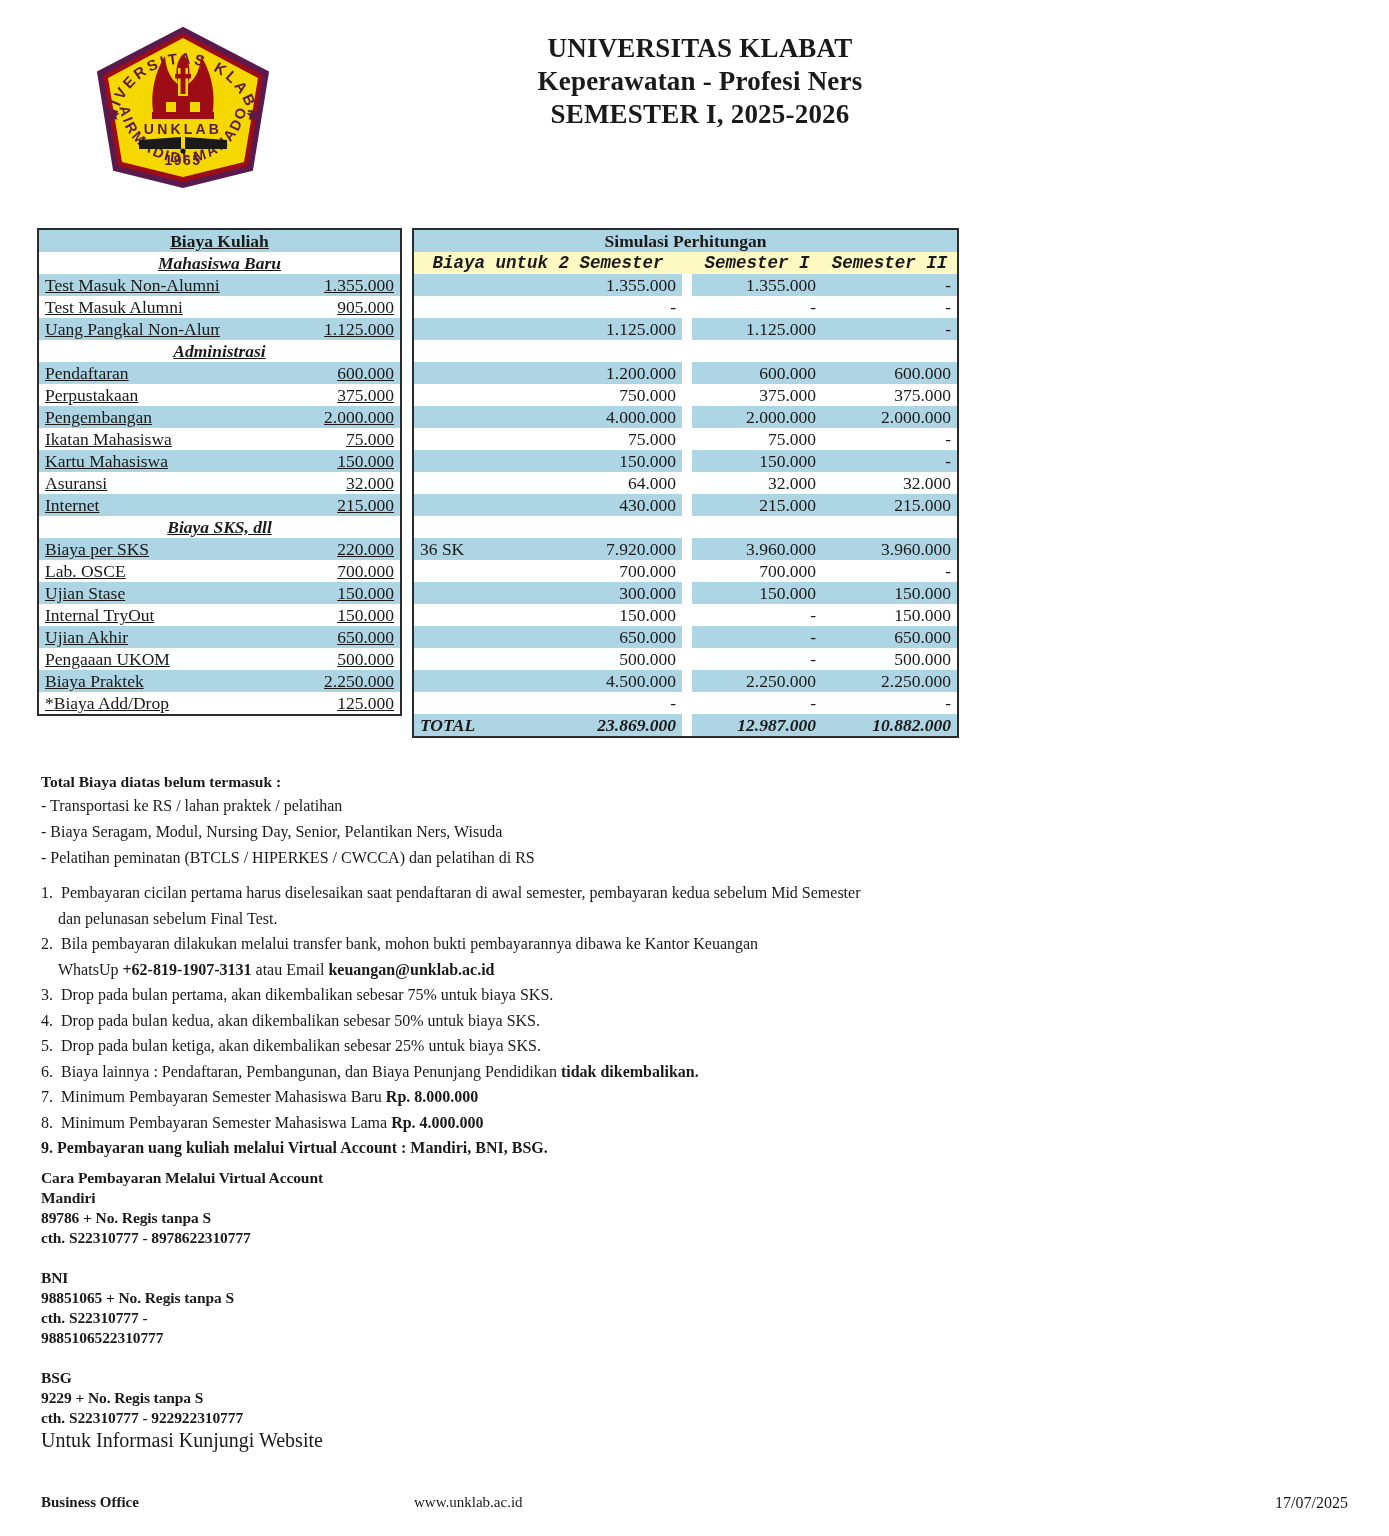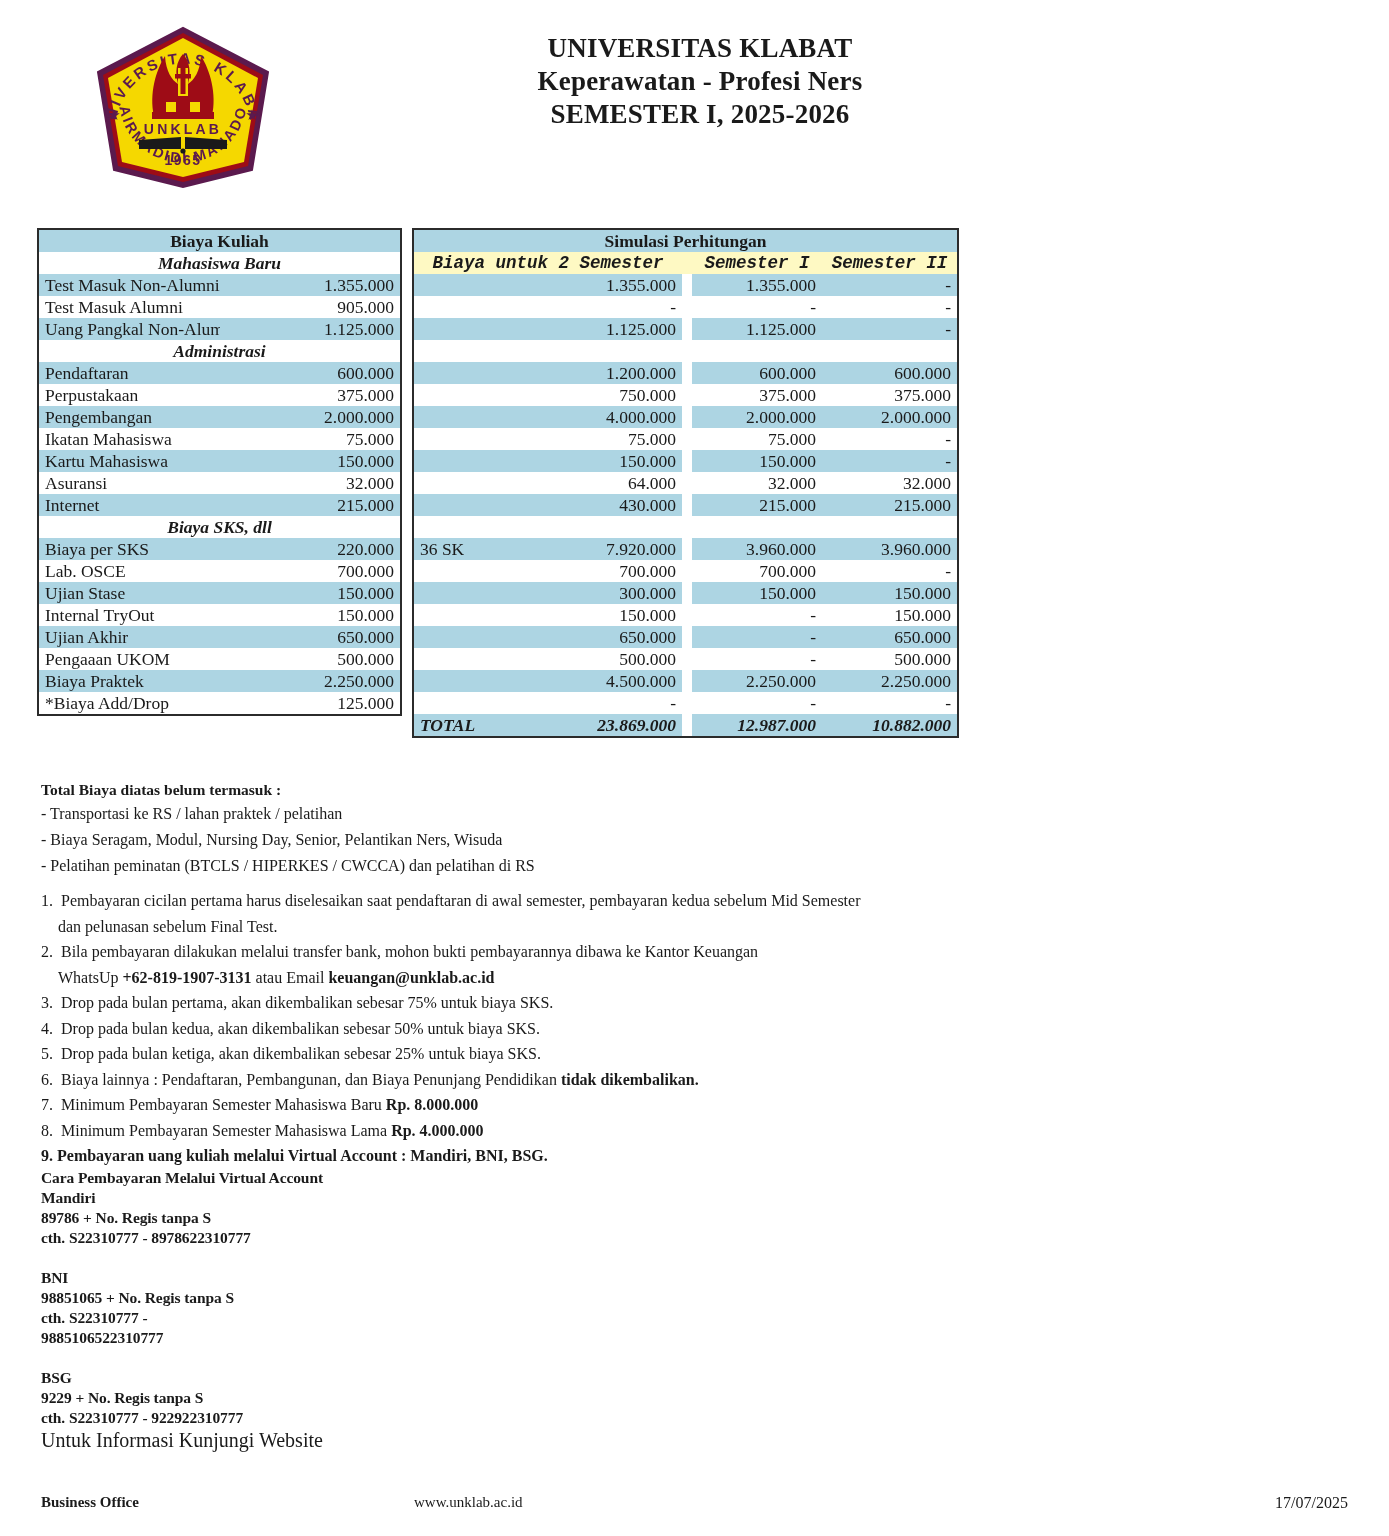--- a/index.html
+++ b/index.html
@@ -54,20 +54,21 @@
   .tbl {
     position: absolute;
     border: 2px solid #2b2b2b;
     box-sizing: border-box;
     background: #ffffff;
   }
   #left-table {
     left: 37px;
     top: 228px;
     width: 365px;
+    text-decoration: underline;
   }
   #right-table {
     left: 412px;
     top: 228px;
     width: 547px;
   }
   table.grid {
     border-collapse: collapse;
     width: 100%;
     table-layout: fixed;
@@ -122,21 +123,20 @@
   }
   
   .gapcell { width: 10px; background: #ffffff !important; padding: 0 !important; }
 
   
   .notes {
     position: absolute;
     left: 41px;
     width: 1300px;
     font-family: "Liberation Serif", "DejaVu Serif", serif;
-    margin-top: 8px;
   }
   #excl-block { top: 770px; }
   #excl-title {
     font-weight: bold;
     font-size: 15.5px;
     line-height: 23px;
   }
   .excl-line {
     font-size: 16px;
     line-height: 26px;

